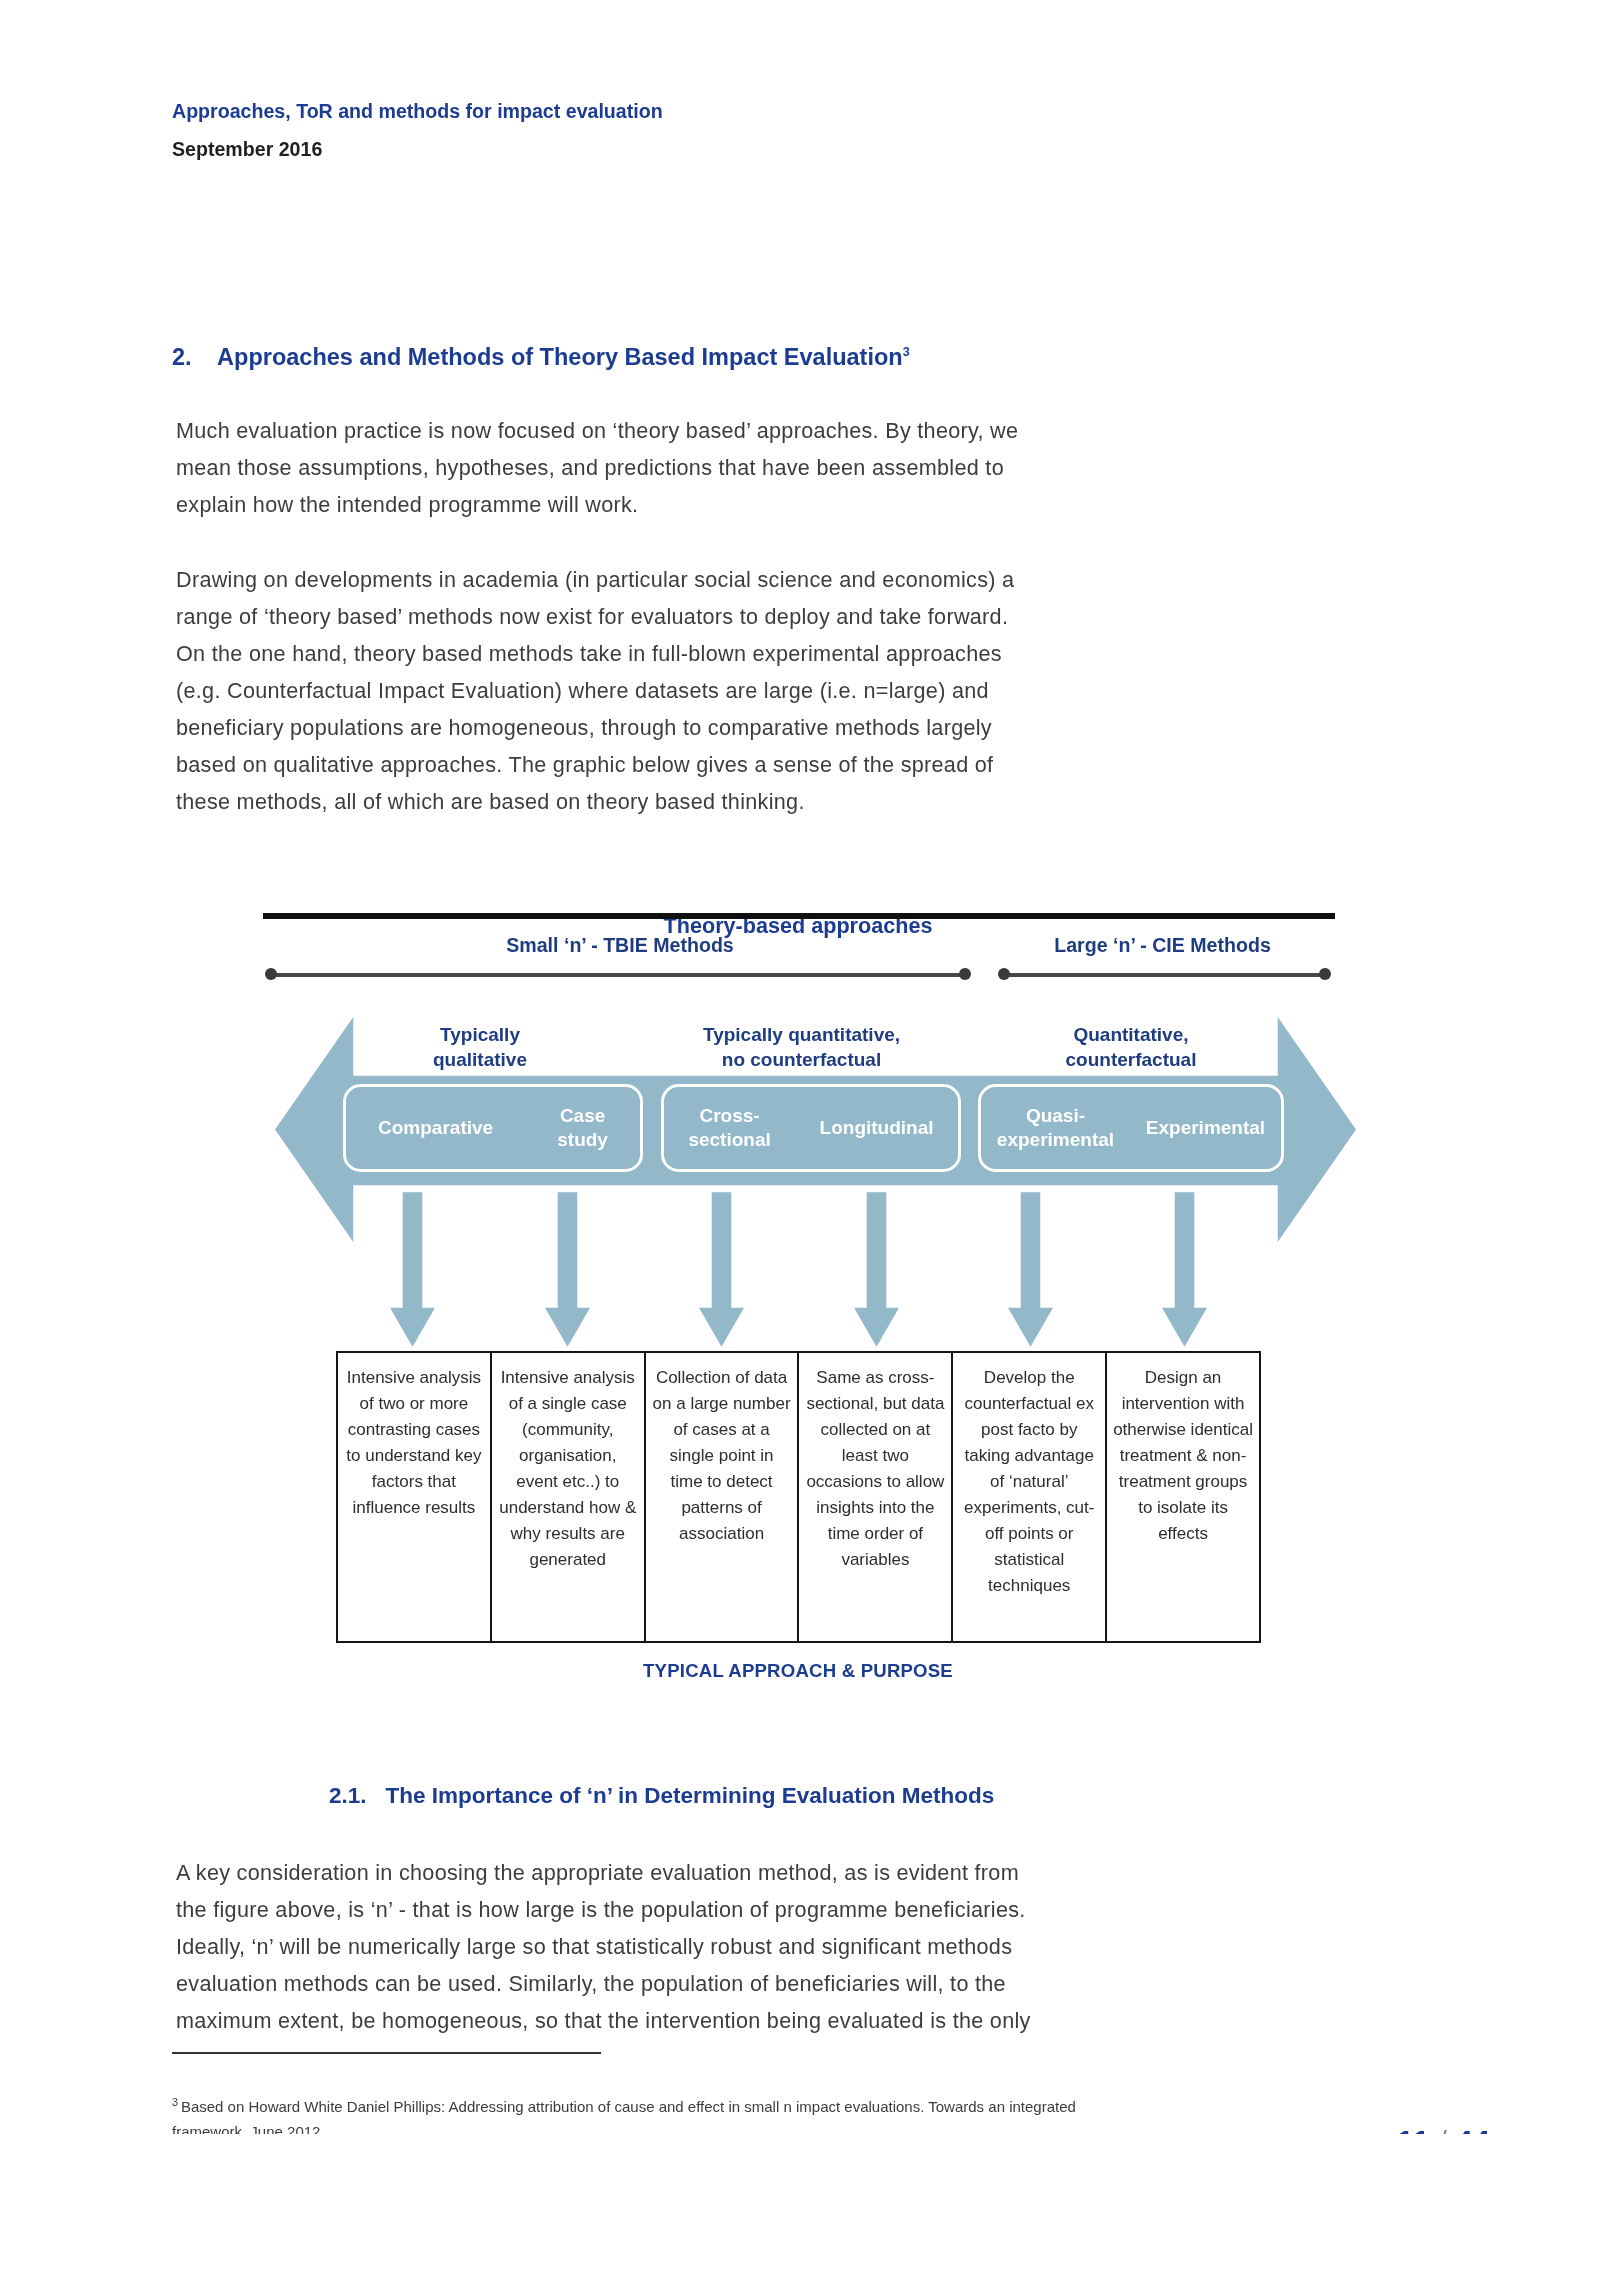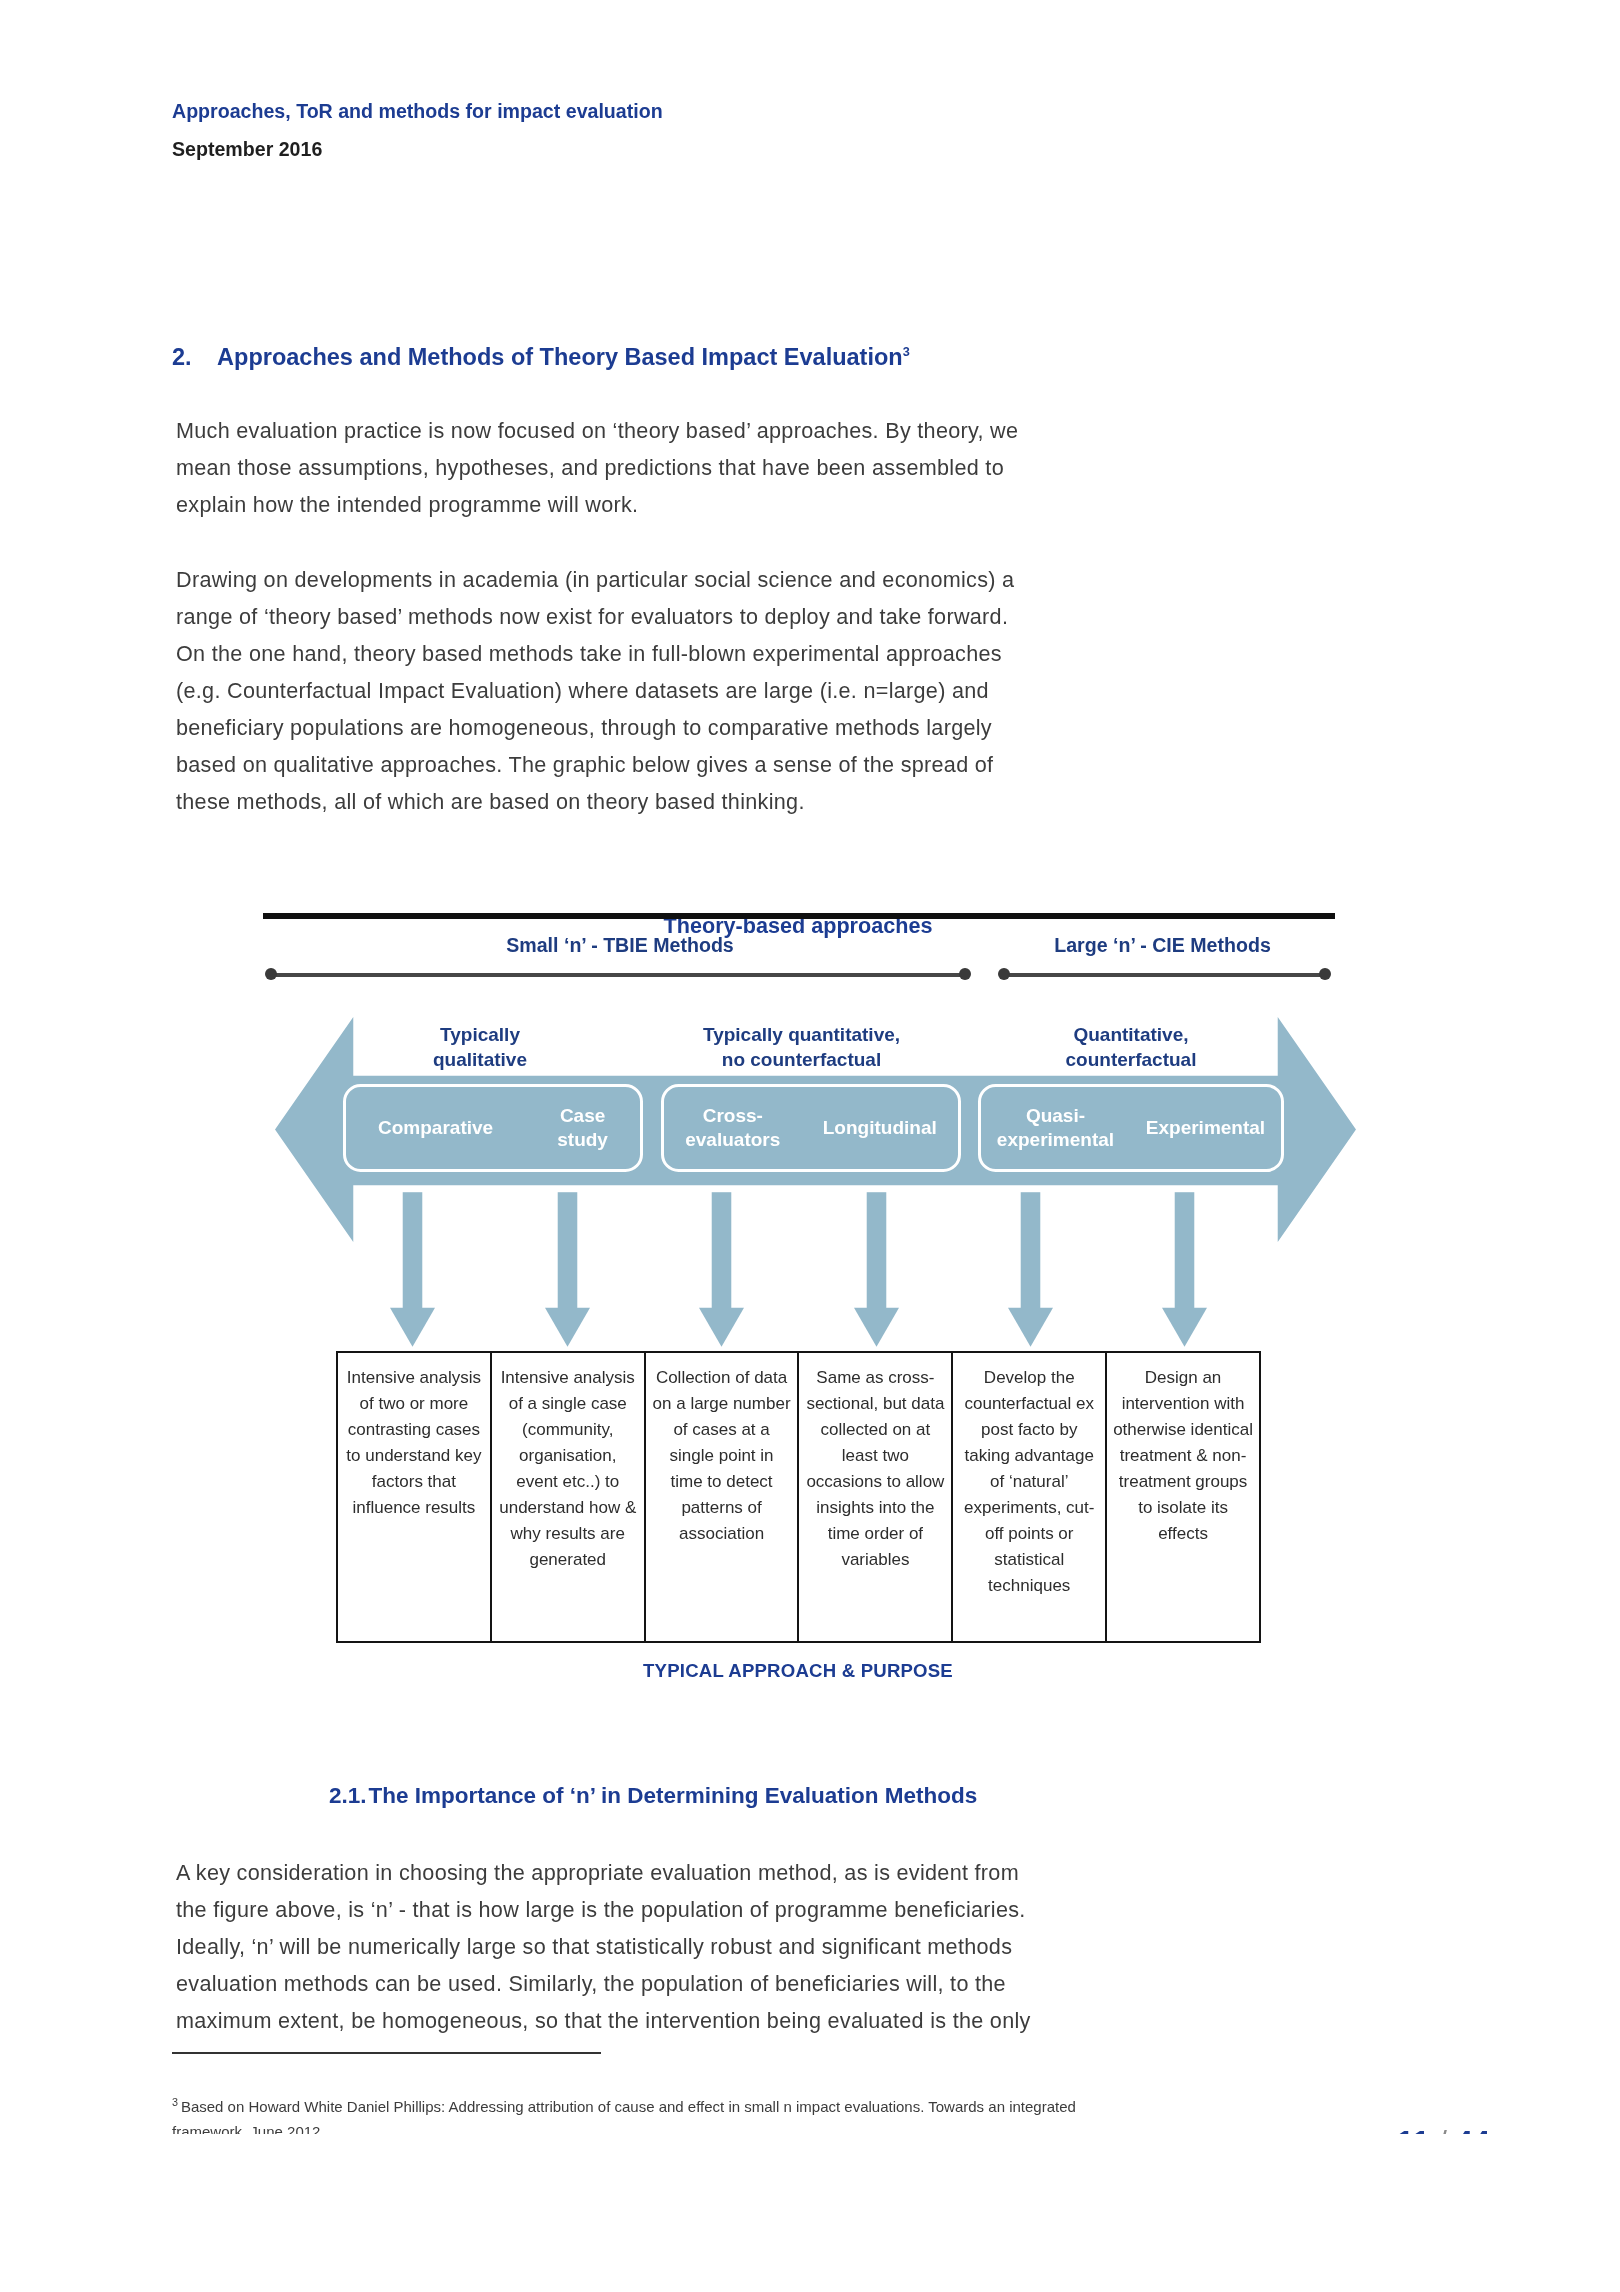--- a/index.html
+++ b/index.html
@@ -47,21 +47,21 @@
     left:336px;top:1351px;width:925px;height:292px;box-sizing:border-box;
     border:2.9px solid #141414;display:flex;background:#ffffff;
   }
   .cell{
     flex:1 1 0;box-sizing:border-box;border-right:2.9px solid #141414;
     padding:11.8px 5.9px 0 5.9px;font-size:17px;line-height:26px;color:#2d2d2d;text-align:center;
   }
   .cell:last-child{border-right:none;}
   .caption{left:259px;width:1078px;top:1660px;text-align:center;font-size:18.6px;font-weight:bold;color:#1c3c92;letter-spacing:0.2px;}
   .h21{left:329px;top:1783px;font-size:22.5px;font-weight:bold;color:#1c3c92;}
-  .h21 .num{margin-right:2px;}
+  .h21 .num{margin-right:19px;}
   .fn-rule{left:172px;top:2052px;width:429px;height:2px;background:#333333;}
   .footnote{left:172px;top:2064px;width:1289px;font-size:15px;line-height:25.5px;color:#3c3c3c;}
   .footnote sup{font-size:10.8px;margin-right:2.9px;}
   .pgnum{left:1328px;top:2125px;width:162px;text-align:right;font-size:31px;font-weight:bold;}
   .pgnum .n{color:#1c3c92;}
   .pgnum .sep{color:#8a8a8a;font-weight:normal;}
 </style>
 </head>
 <body>
 
@@ -111,21 +111,21 @@
   <div class="abs grp-label pre gl3">Quantitative,
 counterfactual</div>
 
   <div class="abs mrect mr1">
     <span class="mlabel pre">Comparative</span>
     <span class="mlabel pre">Case
 study</span>
   </div>
   <div class="abs mrect mr2">
     <span class="mlabel pre">Cross-
-evaluators</span>
+sectional</span>
     <span class="mlabel pre">Longitudinal</span>
   </div>
   <div class="abs mrect mr3">
     <span class="mlabel pre">Quasi-
 experimental</span>
     <span class="mlabel pre">Experimental</span>
   </div>
 
   <div class="abs darrow" style="left:390px;">
     <svg width="45" height="155" viewBox="0 0 46 158">

